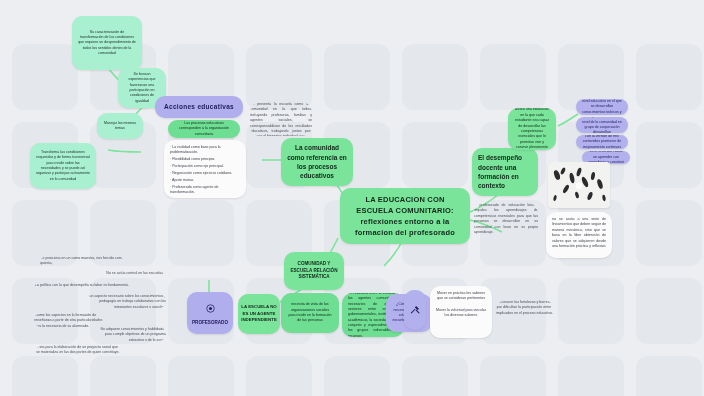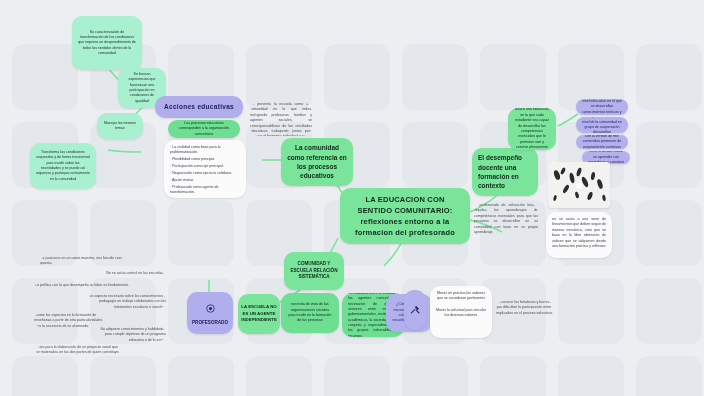--- a/index.html
+++ b/index.html
@@ -158,21 +158,21 @@
 
   <div class="node bubble plain lft" style="left:250px;top:102px;width:62px;height:34px;align-items:flex-start;">
     <div class="bd-xs just">Se presenta la escuela como una comunidad en la que todos, incluyendo profesoras, familias y agentes sociales, se corresponsabilizan de los resultados educativos, trabajando juntos para mejorar el bienestar individual y social.</div>
   </div>
 
   <div class="node bubble green shadow pad-b" style="left:281px;top:138px;width:72px;height:48px;">
     <div class="ttl-sm">La comunidad como referencia en los procesos educativos</div>
   </div>
 
   <div class="node bubble green shadow pad-a" style="left:340px;top:188px;width:130px;height:56px;">
-    <div class="ttl-md">LA EDUCACION CON SENTIDO COMUNITARIO: reflexiones entorno a la formacion del profesorado</div>
+    <div class="ttl-md">LA EDUCACION CON ESCUELA COMUNITARIO: reflexiones entorno a la formacion del profesorado</div>
   </div>
 
   <div class="node bubble green shadow pad-b" style="left:472px;top:148px;width:66px;height:48px;">
     <div class="ttl-sm lft">El desempeño docente una formación en contexto</div>
   </div>
 
   <div class="node bubble plain lft" style="left:474px;top:203px;width:64px;height:42px;align-items:flex-start;">
     <div class="bd-xs just">el profesorado de educación básica impulsa los aprendizajes de competencias esenciales para que las personas se desarrollen en su comunidad con base en su propio aprendizaje.</div>
   </div>
 

